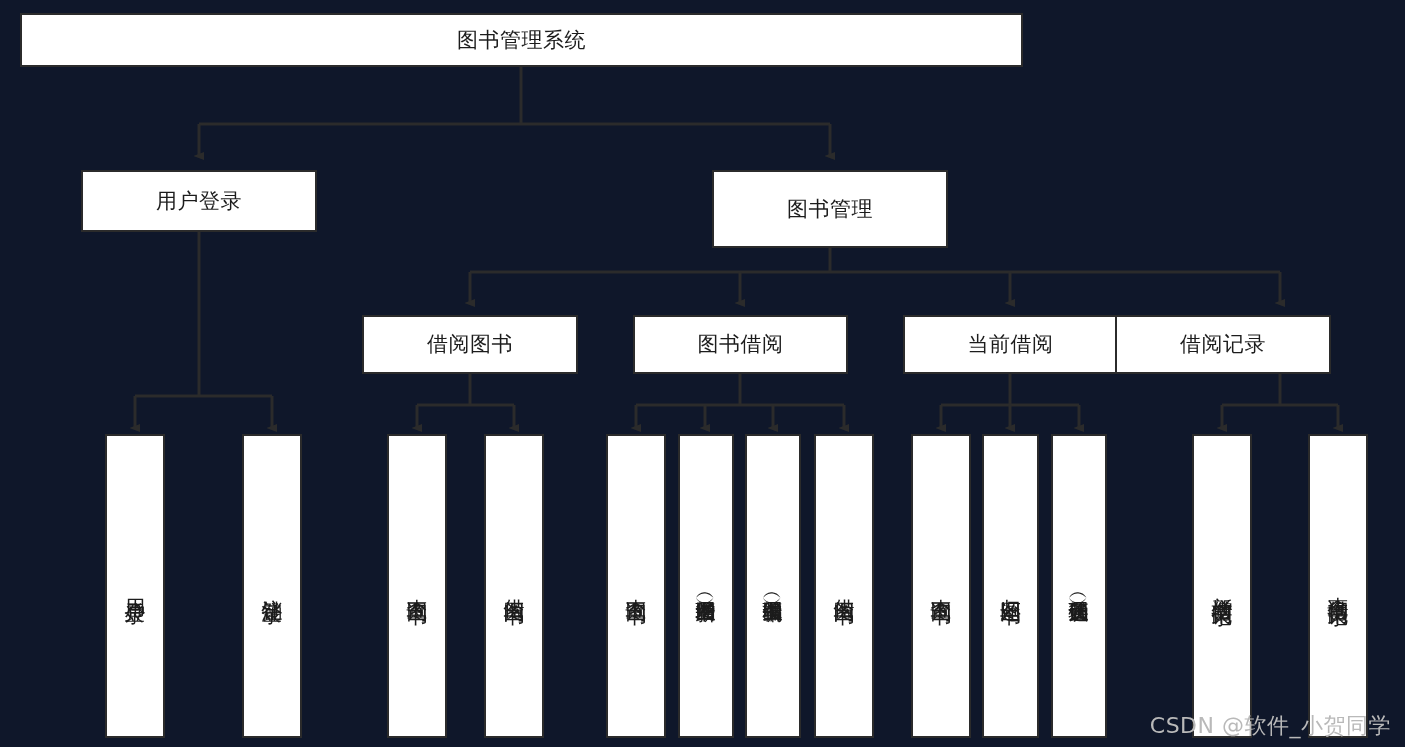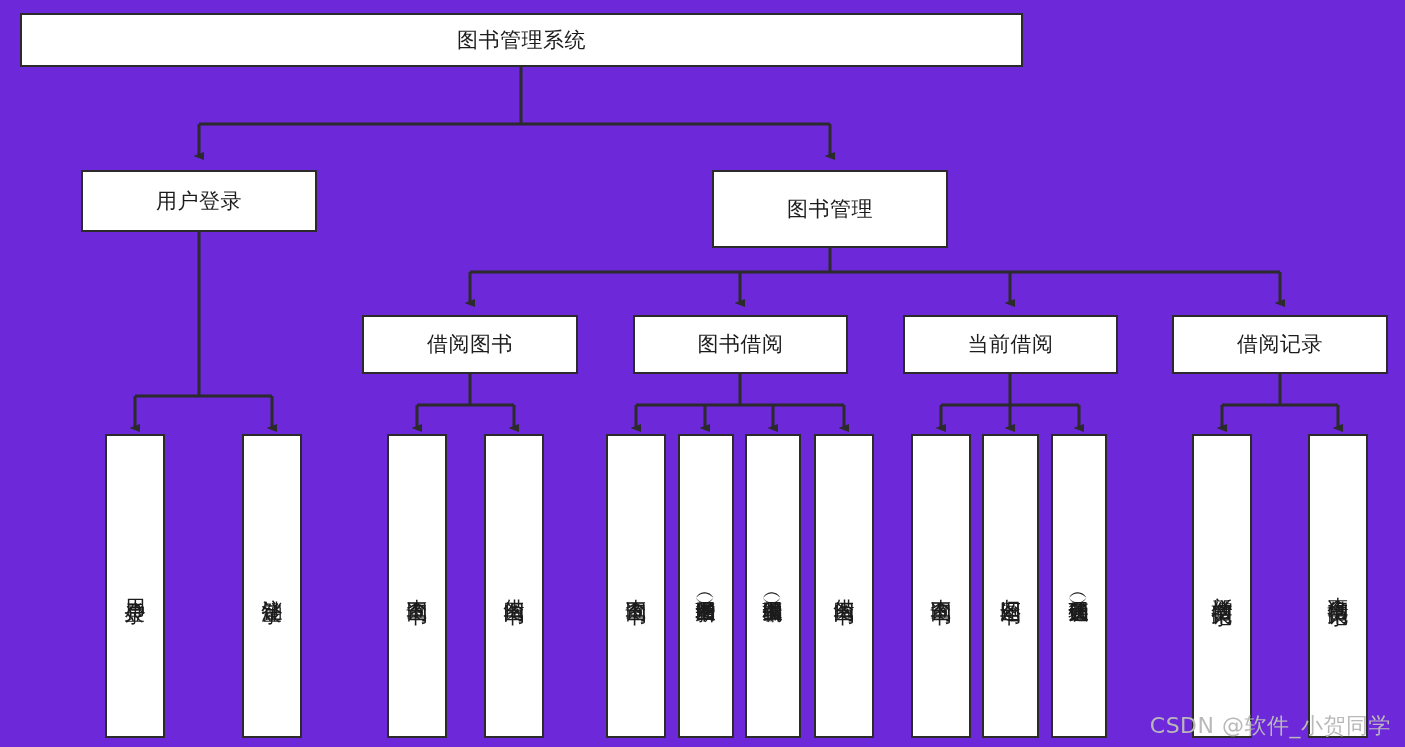--- a/index.html
+++ b/index.html
@@ -5,21 +5,21 @@
 <style>
   html,body{margin:0;padding:0;background:#ffffff;}
   body{
     font-family:"DejaVu Sans","Liberation Sans",sans-serif;
     color:#1a1a1a;
   }
   #diagram-root{
     position:relative;
     width:1405px;
     height:747px;
-    background:#6d28d9;
+    background:#0f172a;
     overflow:hidden;
   }
   svg.connectors{
     position:absolute;
     left:0;top:0;
     width:1405px;height:747px;
     pointer-events:none;
   }
   .node{
     position:absolute;
@@ -135,21 +135,21 @@
 
   <div class="node" style="left:362px;top:315px;width:216px;height:59px;">
     <span class="lbl">借阅图书</span>
   </div>
   <div class="node" style="left:633px;top:315px;width:215px;height:59px;">
     <span class="lbl">图书借阅</span>
   </div>
   <div class="node" style="left:903px;top:315px;width:215px;height:59px;">
     <span class="lbl">当前借阅</span>
   </div>
-  <div class="node" style="left:1172px;top:315px;width:216px;height:59px;">
+  <div class="node" style="left:1115px;top:315px;width:216px;height:59px;">
     <span class="lbl">借阅记录</span>
   </div>
 
   <div class="node vert" style="left:105px;top:434px;width:60px;height:304px;">
     <span class="lbl">用户登录</span>
   </div>
   <div class="node vert" style="left:242px;top:434px;width:60px;height:304px;">
     <span class="lbl">注销登录</span>
   </div>
 

